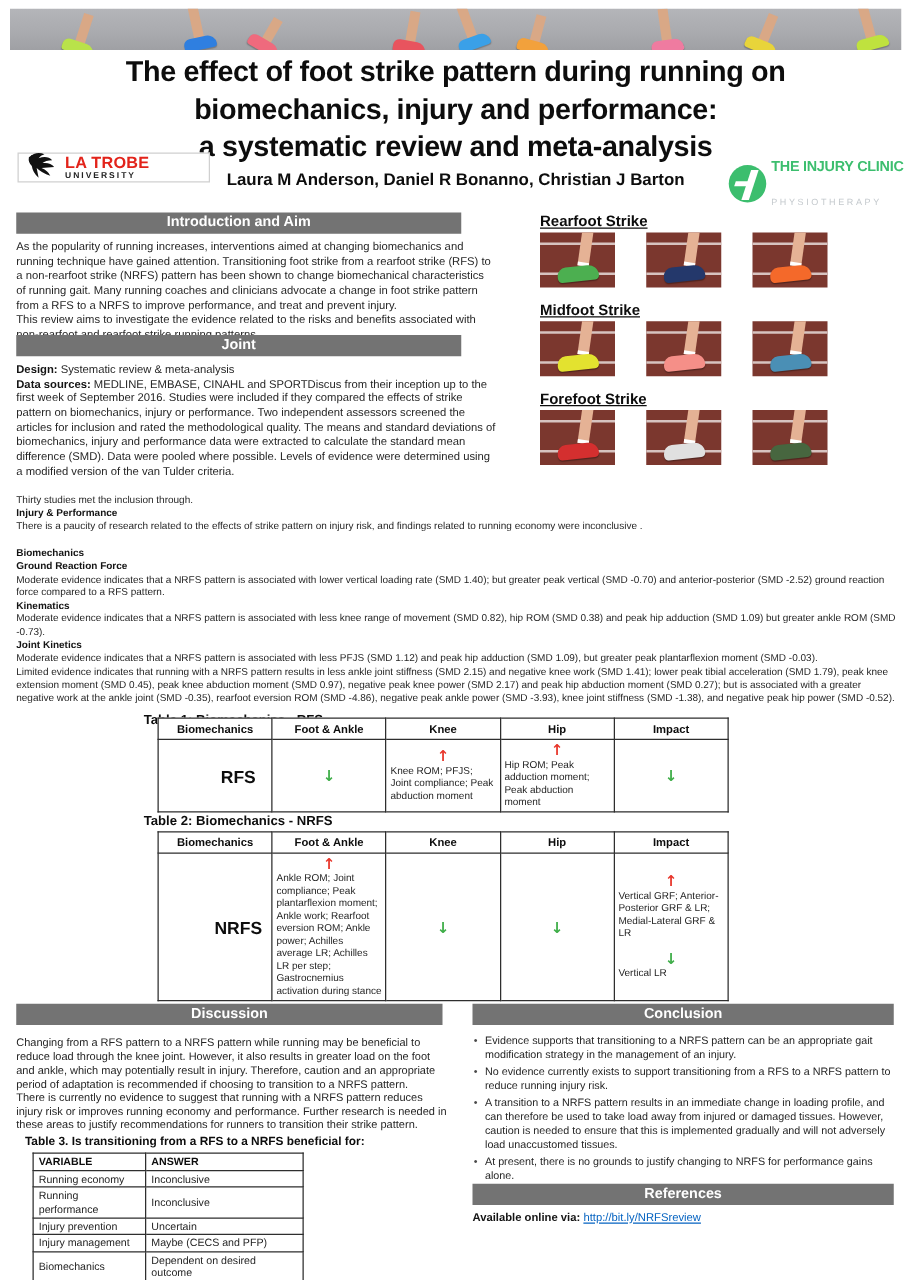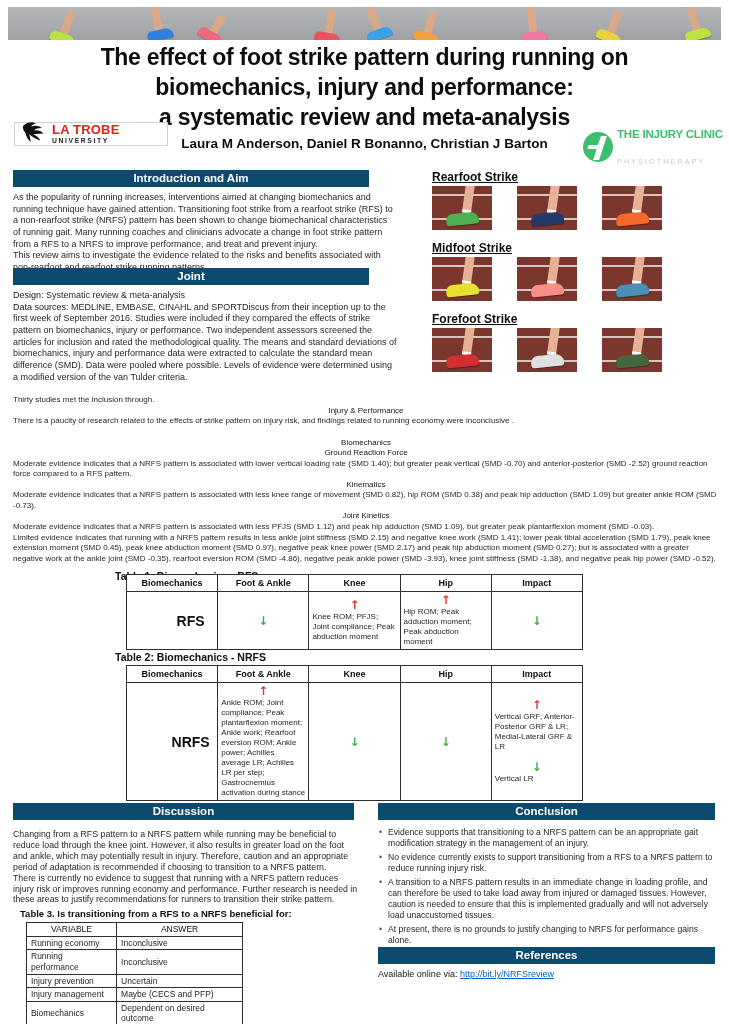--- a/index.html
+++ b/index.html
@@ -26,27 +26,27 @@
   .lt-sub{display:block;color:#222;font-weight:bold;font-size:6.8px;letter-spacing:1.6px;margin-top:2px;}
   .clinic{position:absolute;left:583px;top:126px;width:146px;height:42px;display:flex;align-items:center;}
   .clinic-circle{width:30px;height:30px;border-radius:50%;background:#3cbe6e;position:relative;overflow:hidden;flex:0 0 30px;}
   .clinic-circle .bar1{position:absolute;left:14px;top:4px;width:6px;height:24px;background:#fff;transform:skewX(-18deg);}
   .clinic-circle .bar2{position:absolute;left:5px;top:13px;width:11px;height:4px;background:#fff;transform:skewX(-18deg);}
   .cl-text{margin-left:4px;line-height:1;}
   .cl-name{display:block;color:#3cbe6e;font-weight:bold;font-size:11.5px;letter-spacing:-.2px;white-space:nowrap;}
   .cl-sub{display:block;color:#c4c9cd;font-size:7.2px;letter-spacing:2.1px;margin-top:18px;}
 
   
-  .banner{position:absolute;background:#0c4a6e;color:#fff;font-weight:bold;font-size:11.5px;
+  .banner{position:absolute;background:#737373;color:#fff;font-weight:bold;font-size:11.5px;
           height:17px;line-height:17px;text-align:center;}
 
   
   .body{position:absolute;font-size:9px;line-height:1.3;color:#262626;}
   .body p{margin:0;}
-  .b{font-weight:normal;color:#141414;text-align:center;}
+  .b{font-weight:bold;color:#141414;}
   .gap{height:11px;}
   .results-text{font-size:8px;line-height:1.32;}
 
   
   .strike-figures{position:absolute;left:432px;top:170px;width:260px;}
   .strike-label{font-size:12px;font-weight:bold;color:#0d0d0d;margin-bottom:1px;height:15px;text-decoration:underline;}
   .photo-row{display:flex;gap:25px;margin-bottom:11px;}
   .photo-cell{width:60px;height:44px;background:#7b372e;position:relative;overflow:hidden;flex:0 0 60px;}
   .photo-cell::before{content:"";position:absolute;left:0;right:0;top:8px;height:2px;
         background:rgba(255,255,255,.7);box-shadow:0 24px 0 rgba(255,255,255,.7);}
@@ -65,21 +65,21 @@
   .arrow{text-align:center;font-weight:bold;font-size:12px;line-height:12px;
          font-family:"DejaVu Sans",sans-serif;}
   .arrow.up{color:#e8372c;}
   .arrow.down{color:#3fae49;}
   .dtable td > .arrow:not(:first-child){margin-top:9px;}
   .cell-text{text-align:left;line-height:1.25;margin-top:1px;}
 
   
   .t3{position:absolute;border-collapse:collapse;width:217px;background:#fff;}
   .t3 th,.t3 td{border:1px solid #2e2e2e;font-size:8.5px;padding:1px 4px;text-align:left;line-height:1.25;}
-  .t3 th{font-weight:normal;color:#0d0d0d;text-align:center;}
+  .t3 th{font-weight:bold;color:#0d0d0d;}
 
   
   .c-list{position:absolute;margin:0;padding:0;list-style:none;font-size:8.6px;line-height:1.28;color:#262626;}
   .c-list li{position:relative;padding-left:10px;margin-bottom:3px;}
   .c-list .dot{position:absolute;left:1px;top:0;color:#4a4a4a;}
 
   
   .avail{position:absolute;font-size:9px;color:#262626;}
   .avail a{color:#0563c1;text-decoration:underline;}
 </style>

